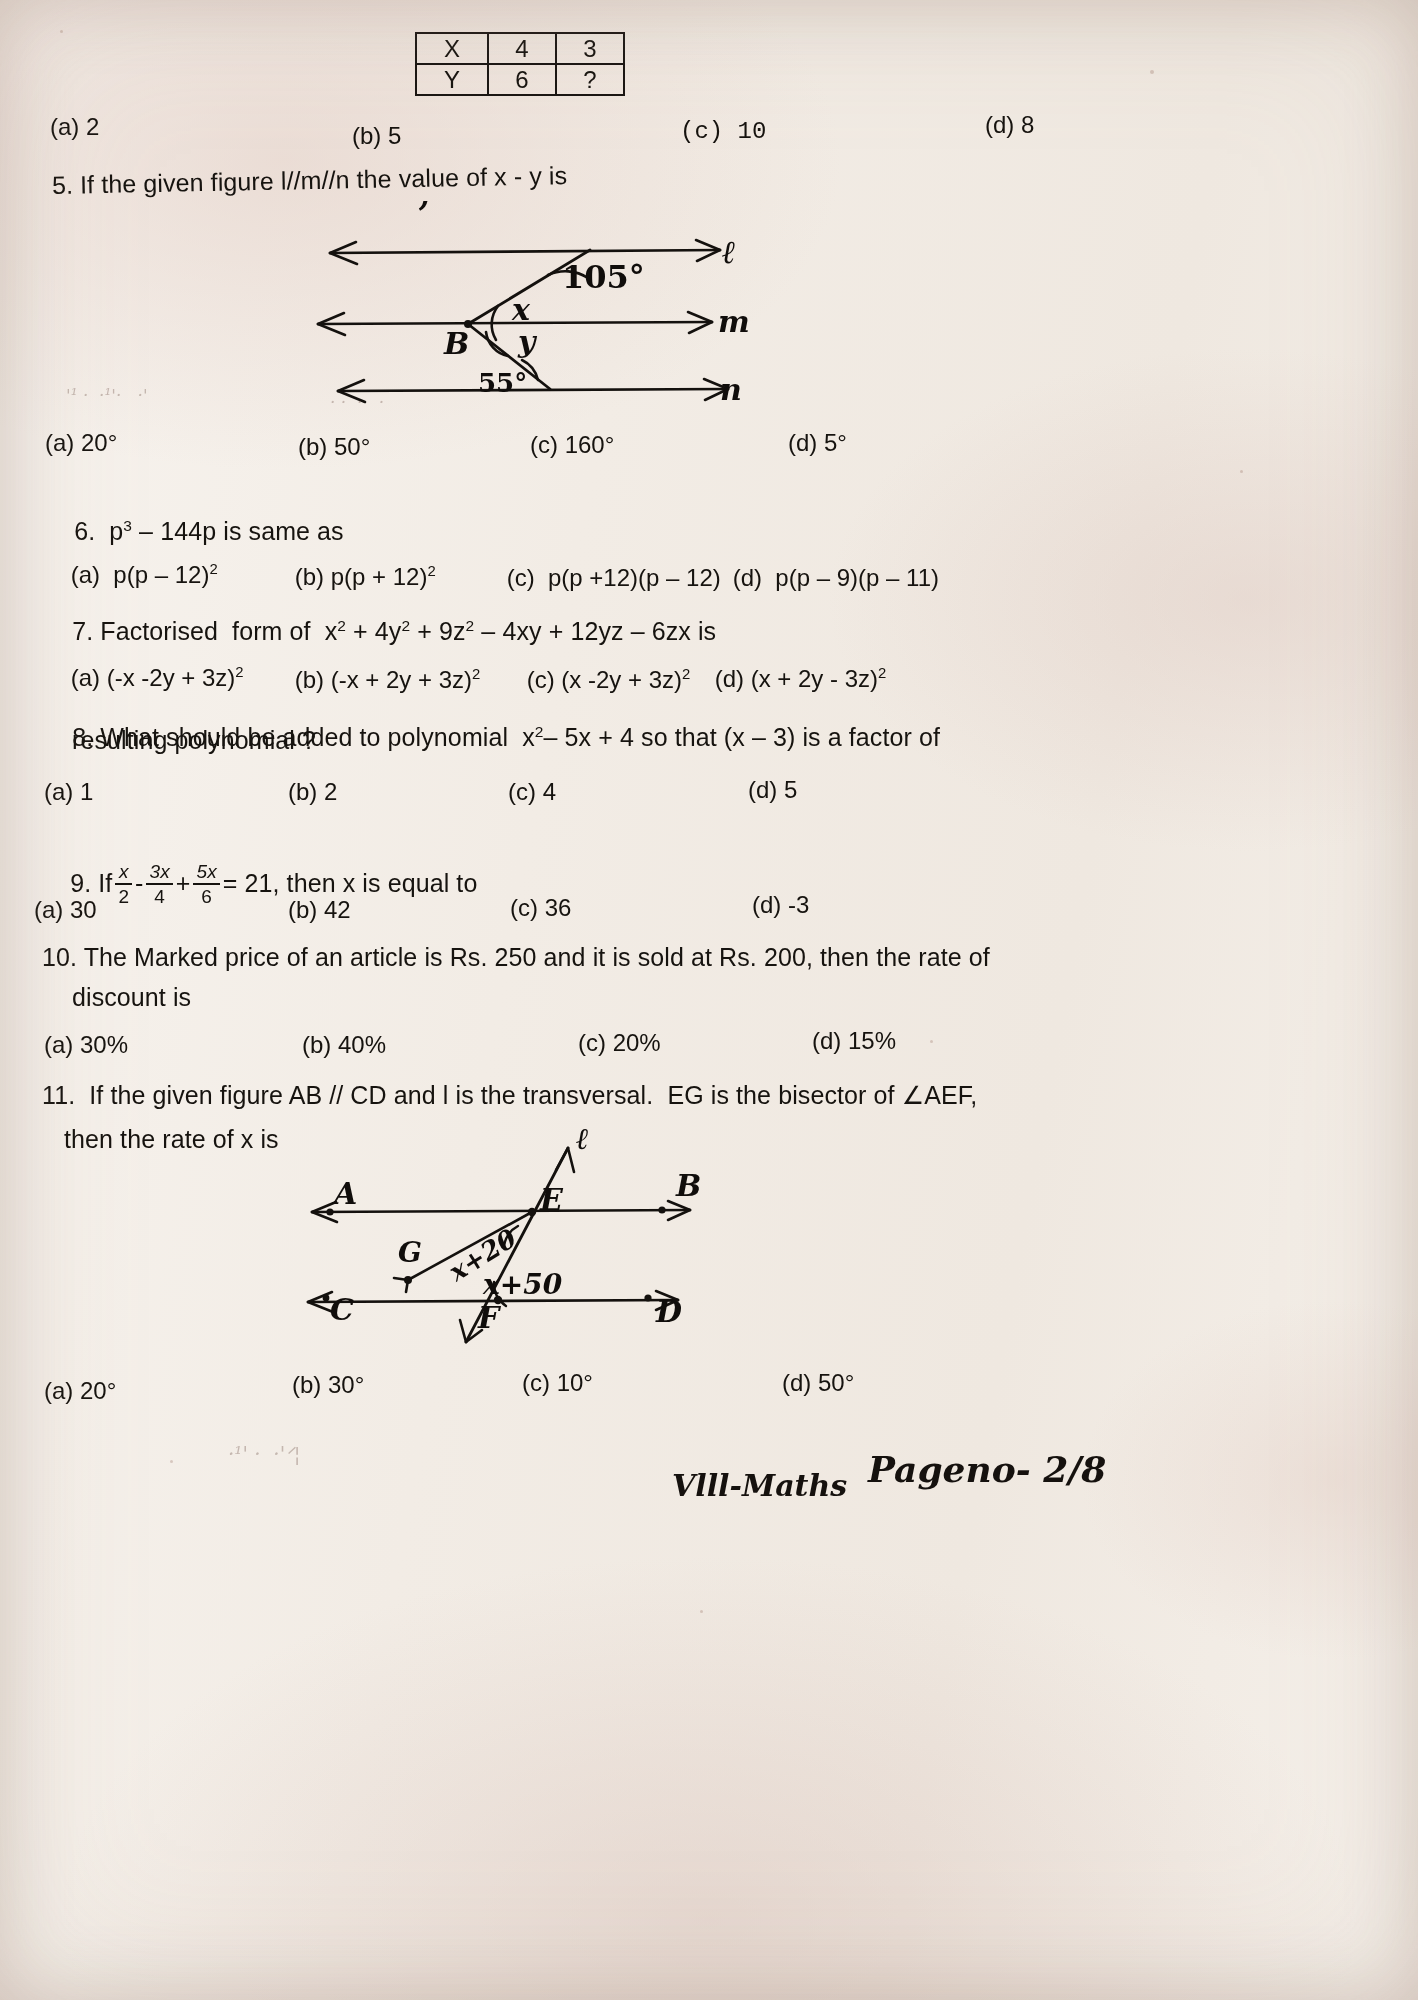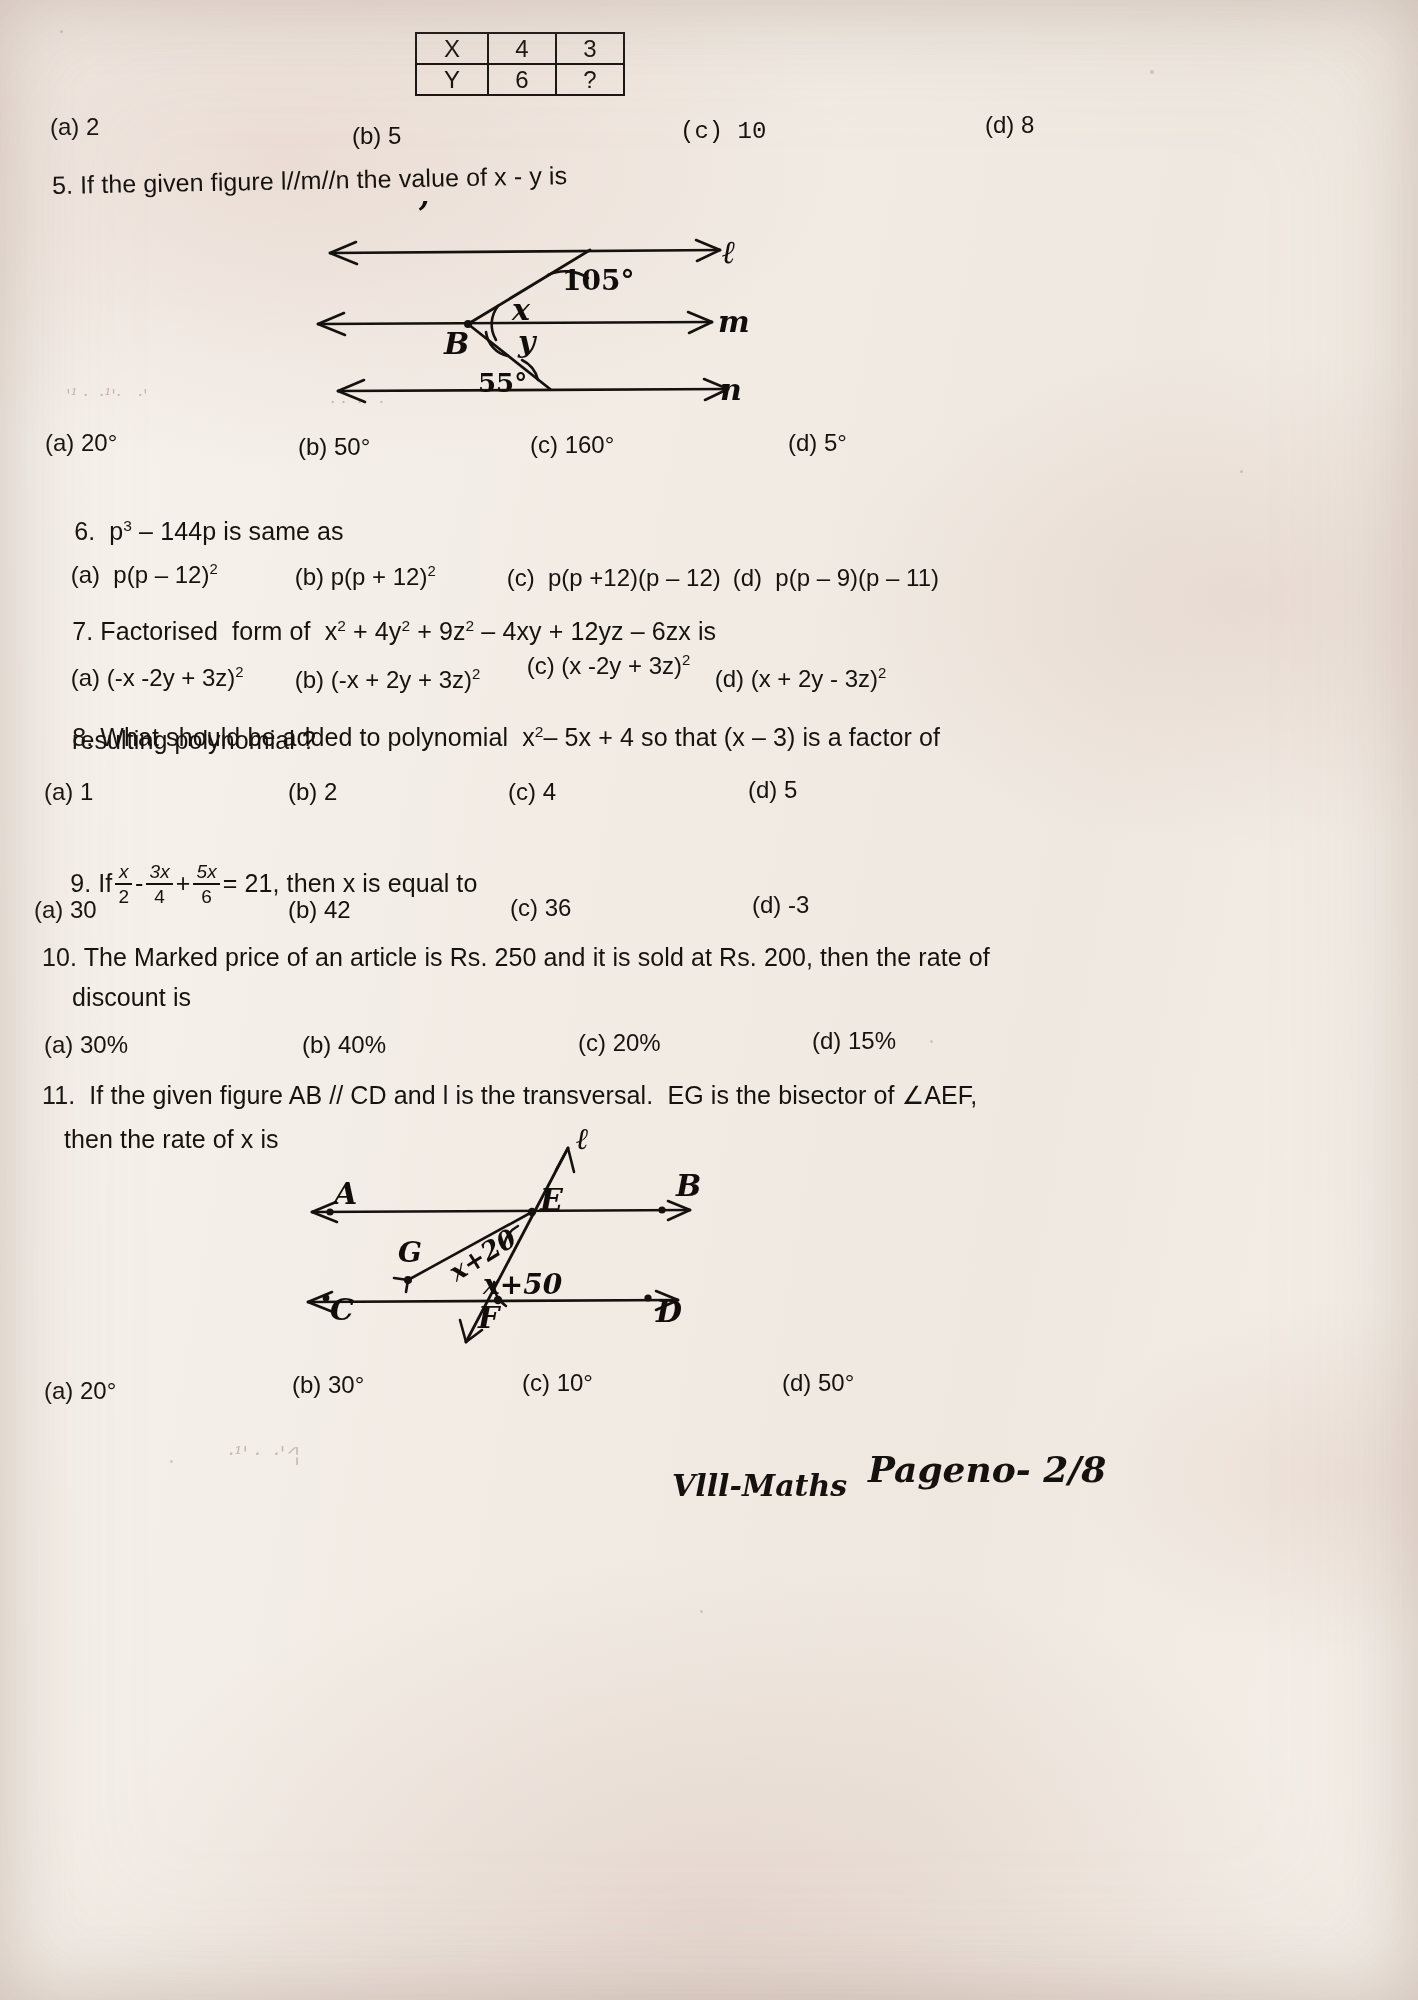--- a/index.html
+++ b/index.html
@@ -160,21 +160,21 @@
       <path d="M 186 104 A 28 28 0 0 0 208 128" stroke-width="2.6"></path>
       <path d="M 238 152 A 30 30 0 0 0 222 132" stroke-width="2.6"></path>
     </g>
 
     <circle cx="168" cy="96" r="4" fill="#14110e"></circle>
   </svg>
 
   <div class="hand" style="left:722px;top:233px;font-size:32px;">ℓ</div>
   <div class="hand" style="left:718px;top:304px;font-size:30px;">m</div>
   <div class="hand" style="left:720px;top:372px;font-size:30px;">n</div>
-  <div class="hand" style="left:562px;top:264px;font-size:28px;font-style:normal;">105°</div>
+  <div class="hand" style="left:562px;top:258px;font-size:32px;font-style:normal;">105°</div>
   <div class="hand" style="left:512px;top:292px;font-size:30px;">x</div>
   <div class="hand" style="left:518px;top:324px;font-size:30px;">y</div>
   <div class="hand" style="left:478px;top:368px;font-size:26px;font-style:normal;">55°</div>
   <div class="hand" style="left:444px;top:326px;font-size:30px;">B</div>
 
   <div class="smudge" style="left:66px;top:385px;">'¹ ·  ·¹'·   ·'</div>
   <div class="smudge" style="left:330px;top:392px;">· ·  ·   ·</div>
 
   <div class="opt" style="left:45px;top:428px;">(a) 20°</div>
   <div class="opt" style="left:298px;top:432px;">(b) 50°</div>
@@ -201,21 +201,21 @@
   <div class="q" style="left:44px;top:580px;">
     <span>7. Factorised  form of  x</span><sup>2</sup><span> + 4y</span><sup>2</sup><span> + 9z</span><sup>2</sup><span> – 4xy + 12yz – 6zx is</span>
   </div>
 
   <div class="opt" style="left:44px;top:633px;">
     <span>(a) (-x -2y + 3z)</span><sup>2</sup>
   </div>
   <div class="opt" style="left:268px;top:635px;">
     <span>(b) (-x + 2y + 3z)</span><sup>2</sup>
   </div>
-  <div class="opt" style="left:500px;top:621px;">
+  <div class="opt" style="left:500px;top:635px;">
     <span>(c) (x -2y + 3z)</span><sup>2</sup>
   </div>
   <div class="opt" style="left:688px;top:634px;">
     <span>(d) (x + 2y - 3z)</span><sup>2</sup>
   </div>
 
   <div class="q" style="left:44px;top:686px;">
     <span>8. What should be added to polynomial  x</span><sup>2</sup><span>– 5x + 4 so that (x – 3) is a factor of</span>
   </div>
   <div class="q" style="left:72px;top:723px;">resulting polynomial ?</div>

